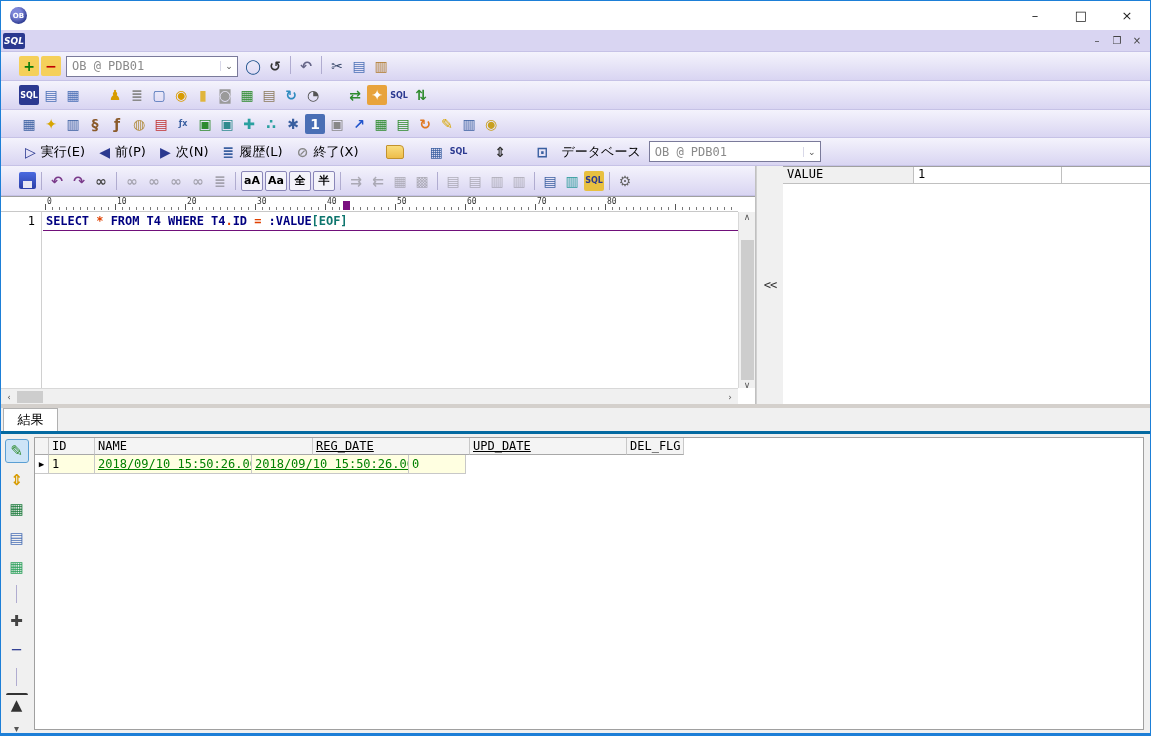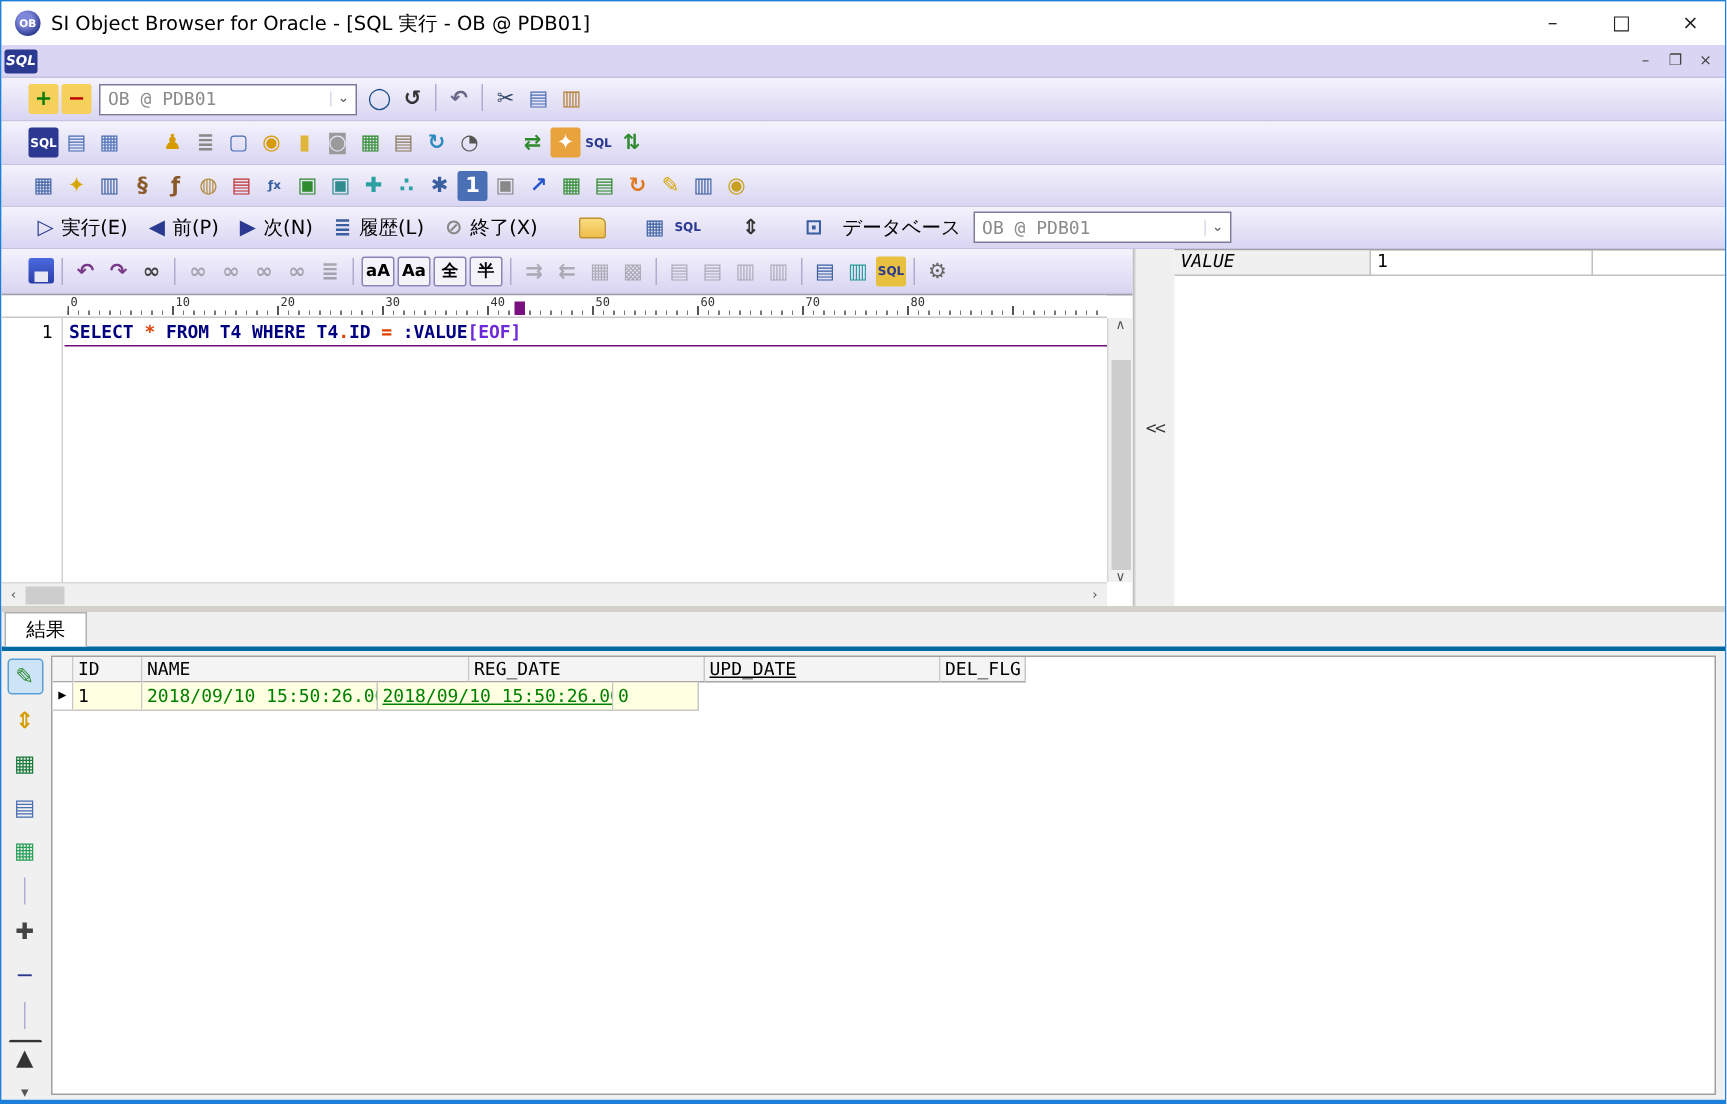--- a/index.html
+++ b/index.html
@@ -61,73 +61,72 @@
   .ruler .ticks  { position:absolute; left:44px; right:0; bottom:1px; height:3px;
       background:repeating-linear-gradient(to right,#777 0 1px,transparent 1px 7px); }
   .ruler .ticks10{ position:absolute; left:44px; right:0; bottom:1px; height:6px;
       background:repeating-linear-gradient(to right,#555 0 1px,transparent 1px 70px); }
   .rnum { position:absolute; top:0; font-size:8px; font-family:"DejaVu Sans Mono",monospace; color:#333; }
   .cursor-mark { position:absolute; width:7px; height:9px; background:#7a1080; bottom:1px; left:342px; }
   .ed-content { flex:1; position:relative; overflow:hidden; }
   .gutter { position:absolute; left:0; top:0; bottom:0; width:41px; background:#fff; border-right:1px solid #d0d0d0; }
   .lnum { position:absolute; top:2px; right:6px; font-family:"DejaVu Sans Mono",monospace; font-size:12px; color:#000; }
   .sql-line { position:absolute; left:45px; top:2px; font-family:"DejaVu Sans Mono",monospace; font-size:12px; font-weight:bold; white-space:pre; letter-spacing:-0.05px;}
-  .tok-kw,.tok-id { color:#000080; } .tok-op { color:#e04000; } .tok-eof { color:#6d28d9; } .tok-pl{ color:#000080; }
+  .tok-kw,.tok-id { color:#000080; } .tok-op { color:#e04000; } .tok-eof { color:#0f766e; } .tok-pl{ color:#000080; }
   .cursor-underline { position:absolute; left:42px; right:17px; top:18px; border-top:1px solid #70107a; }
   
   .vscroll { position:absolute; right:0; top:0; bottom:16px; width:17px; background:#f0f0f0; border-left:1px solid #d8d8d8; display:flex; flex-direction:column; align-items:center;}
   .vthumb { width:13px; background:#cdcdcd; flex:0 0 140px; margin-top:18px; }
   .sarrow { font-size:9px; color:#555; height:16px; display:flex; align-items:center; justify-content:center; width:100%; }
   .vscroll .sarrow.down { margin-top:auto; }
   .hscroll { position:absolute; left:0; right:17px; bottom:0; height:16px; background:#f0f0f0; border-top:1px solid #d8d8d8; display:flex; align-items:center; }
   .hthumb { height:12px; width:26px; background:#cdcdcd; }
   .hscroll .sarrow { width:16px; }
   .hscroll .sarrow.right { margin-left:auto; }
   .splitter { width:27px; background:#f0f0f0; border-left:1px solid #d0d0d0; display:flex; align-items:center; justify-content:center; }
   .collapse-btn { font-size:12px; color:#333; letter-spacing:-1px; cursor:pointer; font-family:"DejaVu Sans Mono",monospace;}
 
   
   .bind-panel { flex:1; background:#fff; display:flex; flex-direction:column; border-top:1px solid #a0a0a0;}
   .bind-row { display:flex; height:17px; font-size:13px; }
   .bind-cell { border-right:1px solid #c0c0c0; border-bottom:1px solid #c0c0c0; padding:0 4px; overflow:hidden; white-space:nowrap;}
   .bc-name { width:131px; } .bc-val { width:148px; } .bc-type { flex:1; border-right:none; }
   .bind-head .bind-cell { background:#fff; border-bottom:1px solid #a0a0a0; }
-  .bind-data .bc-name { background:#f0f0f0; font-family:"DejaVu Sans Mono",monospace; font-size:12px;font-style:italic;}
+  .bind-data .bc-name { background:#f0f0f0; font-family:"DejaVu Sans Mono",monospace; font-size:12px;}
   .bind-data .bc-val { font-family:"DejaVu Sans Mono",monospace; font-size:12px; }
 
   
   .result-tabrow { height:26px; background:#f0f0f0; border-bottom:3px solid #0369a1; display:flex; align-items:flex-end; flex:0 0 auto;}
   .result-tab { height:23px; min-width:55px; background:#fff; border:1px solid #b0b0b0; border-bottom:none;
                 font-size:13px; display:flex; align-items:center; justify-content:center; padding:0 10px; margin-left:2px;}
   .result-area { flex:1; background:#f0f0f0; display:flex; position:relative; border-bottom:1px solid #b4b4b4;}
   .rside { width:31px; display:flex; flex-direction:column; align-items:center; padding-top:6px; gap:7px; }
   .rside .tbi { width:22px; height:22px; font-size:15px;}
   .rside .tbi.ic-active { background:#cde4f7; outline:1px solid #5a9fd4; }
   .rside .tbi.ic-tiny { font-size:10px; height:12px; }
   .grid-box { position:absolute; left:33px; top:3px; right:6px; bottom:4px; background:#fff; border:1px solid #a0a0a0; overflow:hidden;}
   .grid-row { display:flex; font-family:"DejaVu Sans Mono",monospace; font-size:12px; }
   .g-cell { border-right:1px solid #c8c8c8; border-bottom:1px solid #c8c8c8; padding:0 3px; white-space:nowrap; overflow:hidden; height:17px; line-height:16px;}
   .grid-head .g-cell { background:#f4f4f4; border-bottom:1px solid #a8a8a8; }
   .c-sel{ width:14px; padding:0; text-align:center;} .c-id{ width:46px;} .c-name{ width:218px;}
-  .c-reg{ width:157px;} .c-upd{ width:157px;text-decoration:underline;} .c-del{ width:57px;}
+  .c-reg{ width:157px;text-decoration:underline;} .c-upd{ width:157px;text-decoration:underline;} .c-del{ width:57px;}
   .grid-data .g-cell { background:#ffffe1; height:19px; line-height:18px; color:#008000;}
   .grid-data .c-sel { background:#fff; color:#000; font-size:9px; }
   .grid-data .c-id { color:#000; }
 
   
   .wtabbar { height:22px; background:#ececec; border-top:1px solid #cfcfcf; display:flex; align-items:center; flex:0 0 auto; }
 </style>
 </head>
 <body>
 
 <div class="window">
 
   <div class="titlebar">
     <div class="app-icon">OB</div>
-    <div class="title-text">SI Object Browser for Oracle - [SQL 実行 - OB @ PDB01]</div>
     <div class="title-controls">
       <div class="tc-btn">–</div>
       <div class="tc-btn">□</div>
       <div class="tc-btn">×</div>
     </div>
   </div>
 
   <div class="menubar">
     <div class="sql-logo">SQL</div>
     <div class="mdi-btns">

